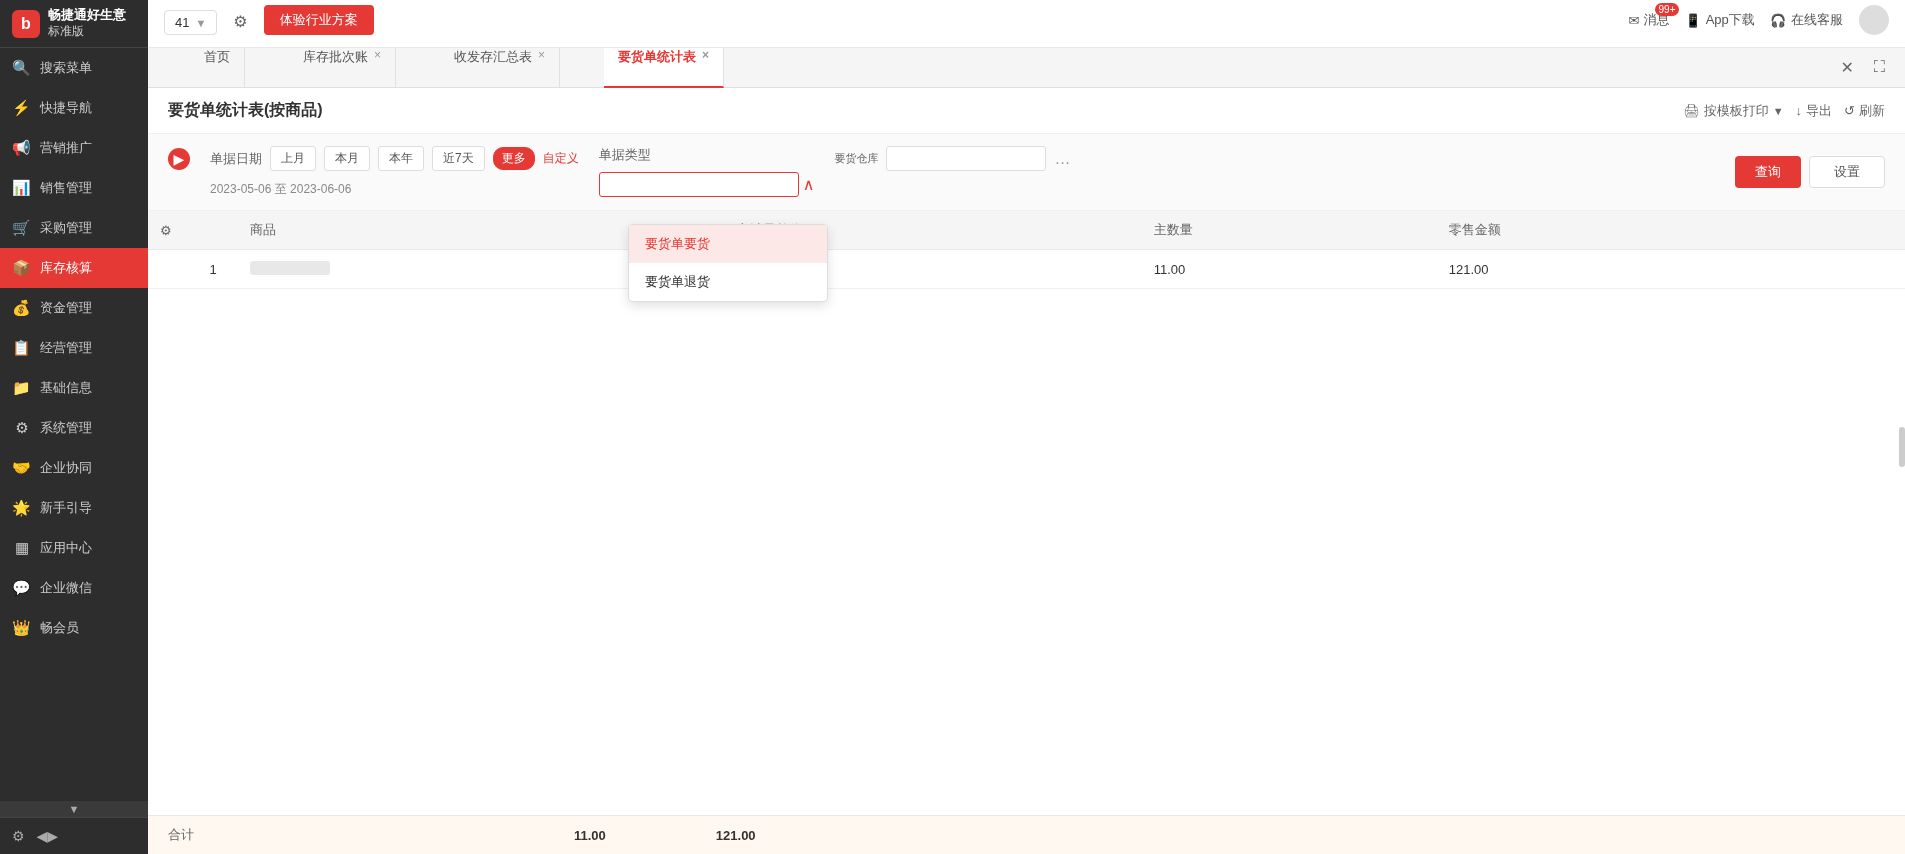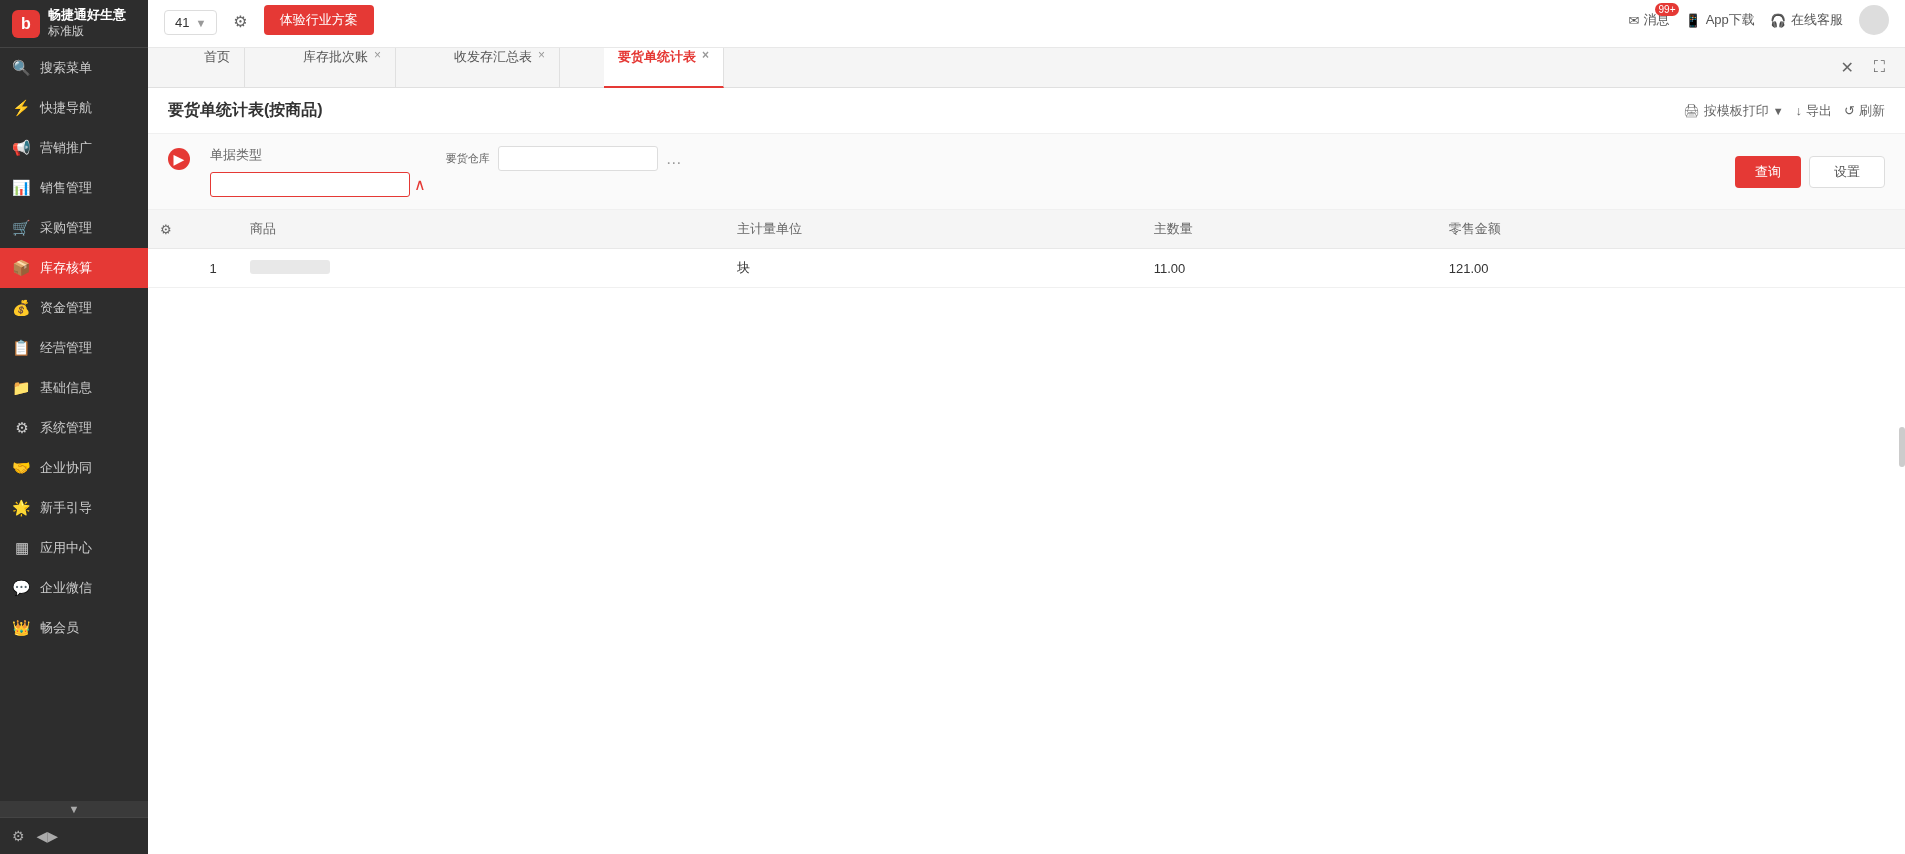--- a/index.html
+++ b/index.html
@@ -413,40 +413,56 @@
         <div class="page-action">
           <span>↺</span>
           <span>刷新</span>
         </div>
       </div>
     </div>
 
     <div class="filter-bar">
       <button class="filter-toggle">▶</button>
 
+      <div class="filter-group">
+        <div class="filter-row">
+          <span class="filter-label">单据日期</span>
+          <button class="date-btn">上月</button>
+          <button class="date-btn">本月</button>
+          <button class="date-btn">本年</button>
+          <button class="date-btn">近7天</button>
+          <button class="date-btn more">更多</button>
+          <span class="date-custom">自定义</span>
+        </div>
+        <div class="date-range">2023-05-06 至 2023-06-06</div>
+      </div>
 
       <div class="filter-type-group">
         <span class="filter-type-label">单据类型</span>
         <div class="filter-type-input-row">
           <input class="filter-type-input" value="" style="">
           <span class="filter-type-clear">∧</span>
         </div>
       </div>
 
       <div class="filter-warehouse-group">
         <span class="filter-warehouse-label">要货仓库</span>
         <input class="filter-warehouse-input" style="">
         <span class="filter-warehouse-more">…</span>
       </div>
 
       <div class="filter-buttons">
         <button class="btn-query">查询</button>
         <button class="btn-settings">设置</button>
       </div>
 
+      <div class="dropdown-overlay">
+        <div class="dropdown-item selected">要货单要货</div>
+        <div class="dropdown-item">要货单退货</div>
+      </div>
     </div>
 
     <div class="table-container">
       <table>
         <thead>
           <tr>
             <th style="width:40px;">
               <span>⚙</span>
             </th>
             <th style="width:50px;"></th>
@@ -466,17 +482,24 @@
             </td>
             <td>块</td>
             <td class="td-num">11.00</td>
             <td class="td-num">121.00</td>
             <td></td>
           </tr>
         </tbody>
       </table>
     </div>
 
+    <div class="summary-row">
+      <span class="summary-label">合计</span>
+      <span style="width: 300px; display:inline-block;"></span>
+      <span class="summary-value">11.00</span>
+      <span style="width: 30px; display:inline-block;"></span>
+      <span class="summary-value">121.00</span>
+    </div>
 
   </div>
 </div>
 
 <div class="resize-handle"></div>
 
 </body></html>

